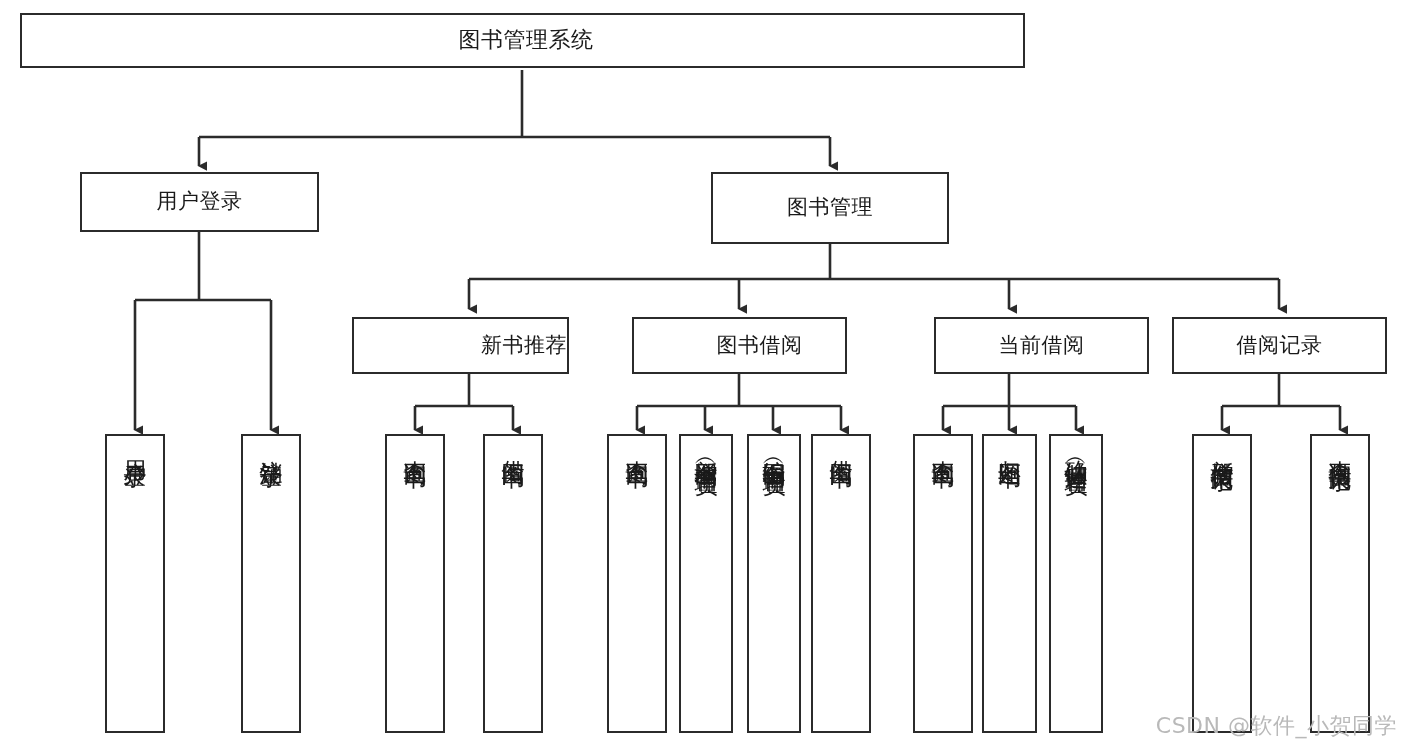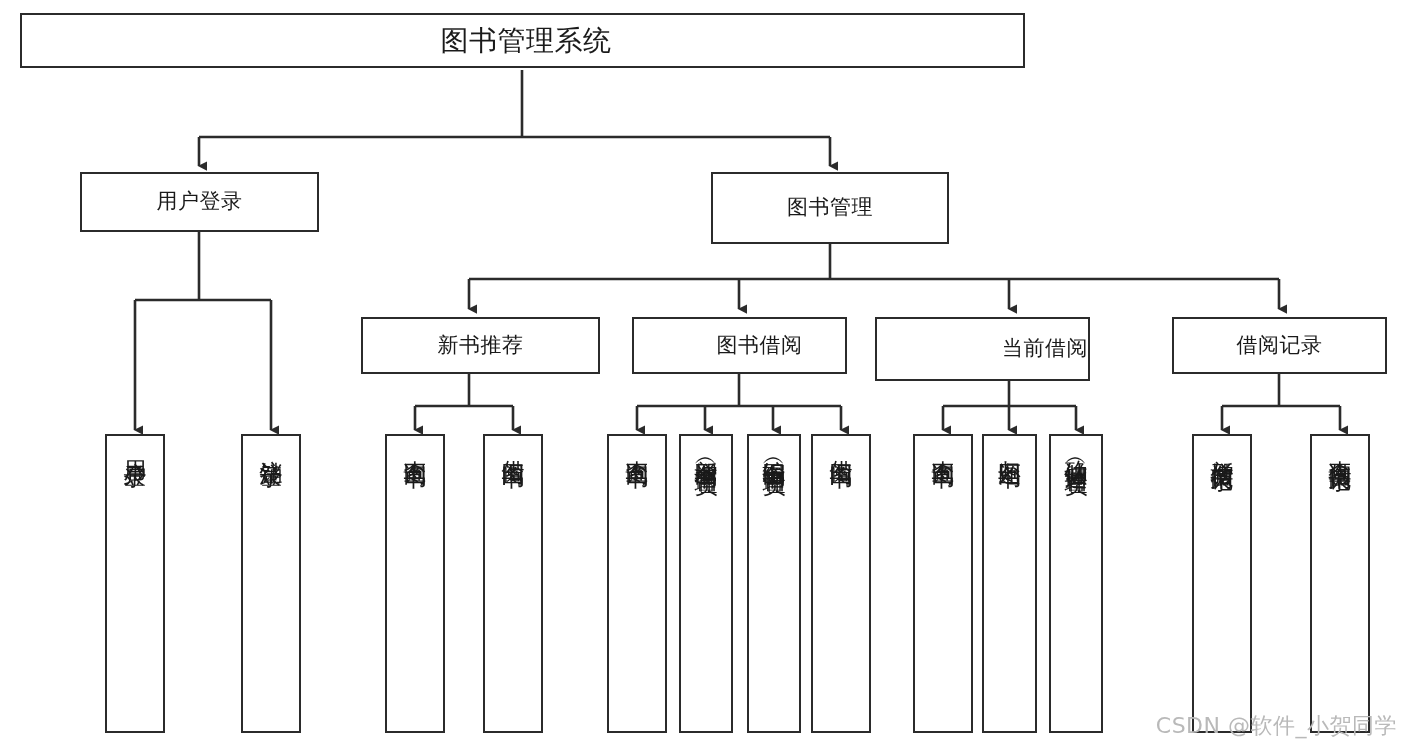--- a/index.html
+++ b/index.html
@@ -39,21 +39,21 @@
     text-align: center;
     line-height: 1.12;
     white-space: nowrap;
   }
   
   .node-h .node-label {
     font-size: 21px;
     letter-spacing: 0.5px;
   }
   .node-root .node-label {
-    font-size: 28px;
+    font-size: 22px;
     margin-left: 7px;
   }
   
   .node-v {
     align-items: flex-start;
     justify-content: center;
     padding-top: 6px;
   }
   .node-v .node-label {
     writing-mode: vertical-rl;
@@ -134,29 +134,29 @@
   </div>
 
   <div class="node-box node-h" style="left:80px; top:172px; width:239px; height:60px;">
     <span class="node-label">用户登录</span>
   </div>
 
   <div class="node-box node-h" style="left:711px; top:172px; width:238px; height:72px;">
     <span class="node-label">图书管理</span>
   </div>
 
-  <div class="node-box node-h" style="left:361px; top:317px; width:239px; height:57px;">
+  <div class="node-box node-h" style="left:352px; top:317px; width:217px; height:57px;justify-content:flex-end;">
     <span class="node-label">新书推荐</span>
   </div>
 
   <div class="node-box node-h" style="left:632px; top:317px; width:215px; height:57px;padding-left:40px;">
     <span class="node-label">图书借阅</span>
   </div>
 
-  <div class="node-box node-h" style="left:875px; top:317px; width:215px; height:64px;justify-content:flex-end;">
+  <div class="node-box node-h" style="left:934px; top:317px; width:215px; height:57px;">
     <span class="node-label">当前借阅</span>
   </div>
 
   <div class="node-box node-h" style="left:1172px; top:317px; width:215px; height:57px;">
     <span class="node-label">借阅记录</span>
   </div>
 
   <div class="node-box node-v" style="left:105px; top:434px; width:60px; height:299px;">
     <span class="node-label">用户登录</span>
   </div>

